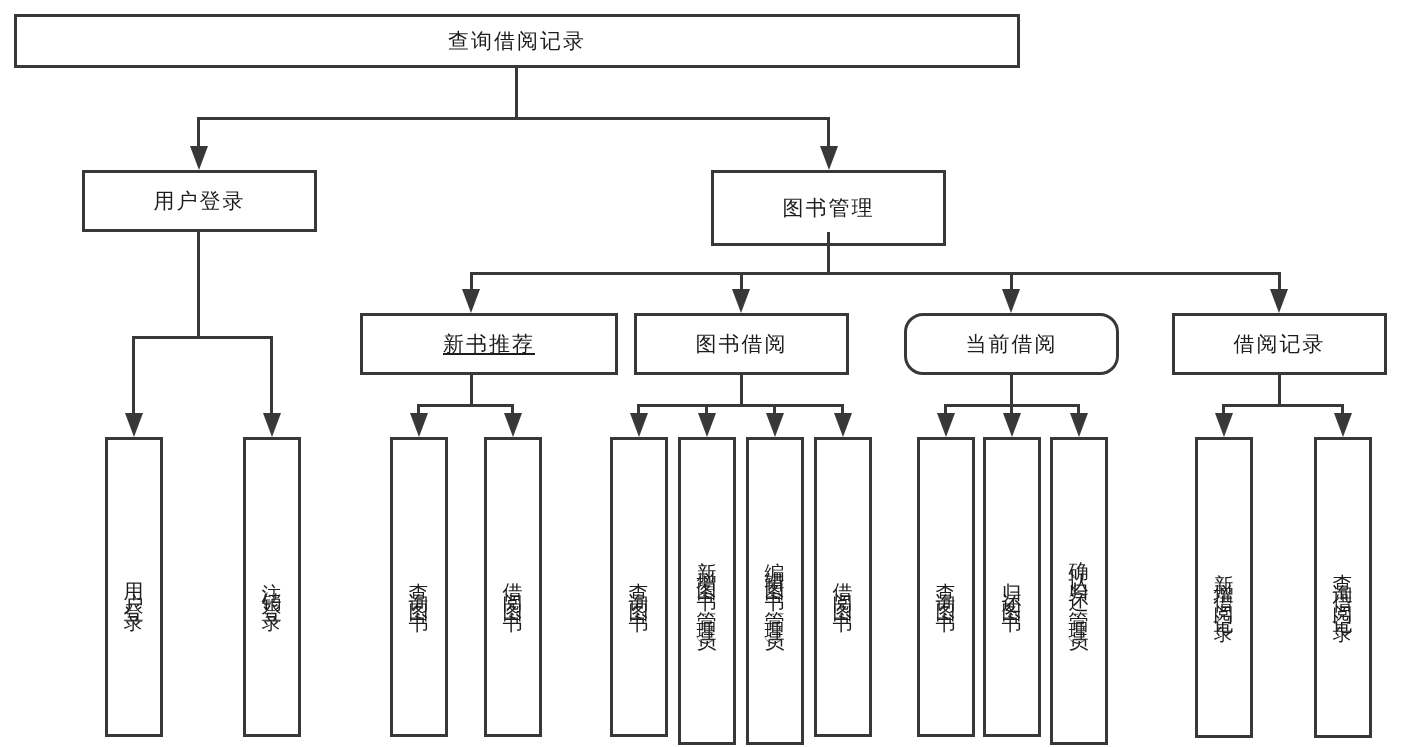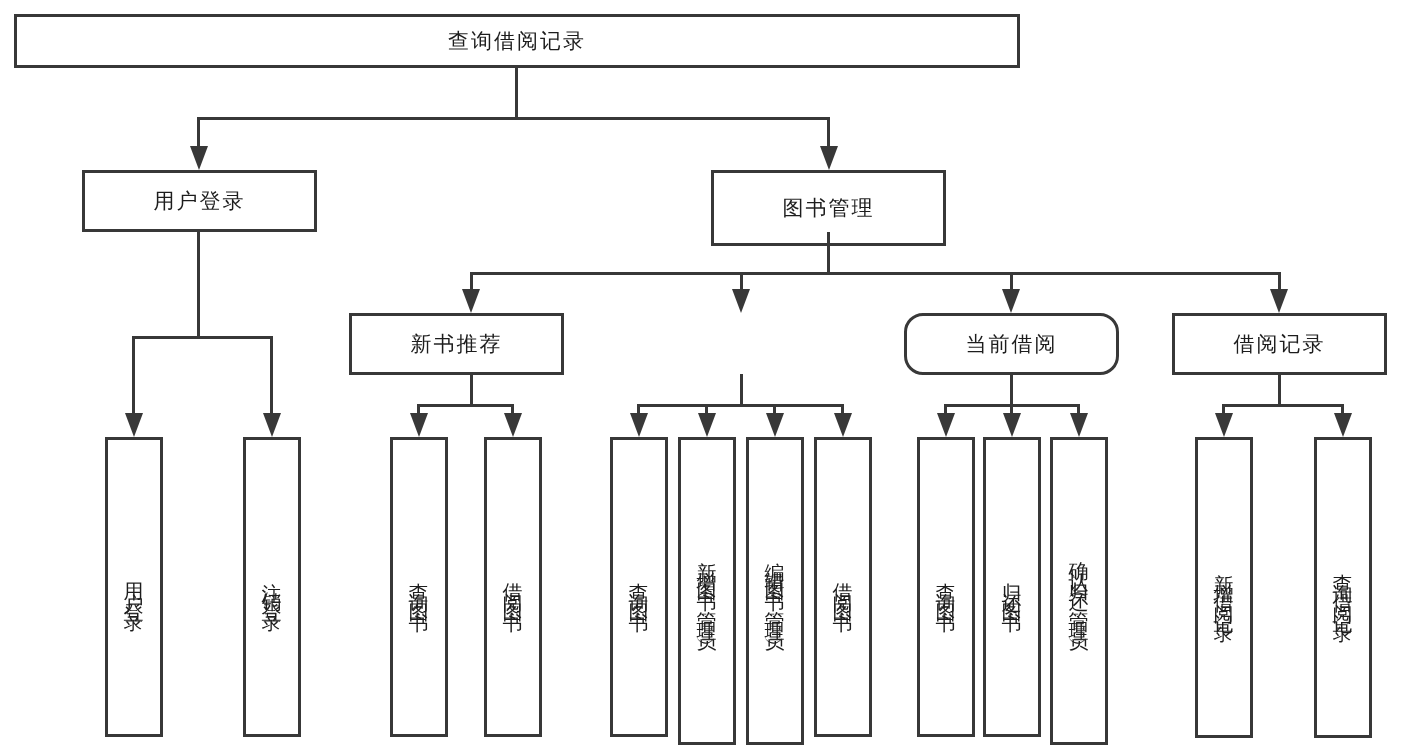--- a/index.html
+++ b/index.html
@@ -71,22 +71,25 @@
   <div class="hl" style="left:470px;top:272px;width:811px;"></div>
   <div class="vl" style="left:470px;top:272px;height:18px;"></div>
   <div class="tri" style="left:462px;top:289px;"></div>
   <div class="vl" style="left:740px;top:272px;height:18px;"></div>
   <div class="tri" style="left:732px;top:289px;"></div>
   <div class="vl" style="left:1010px;top:272px;height:18px;"></div>
   <div class="tri" style="left:1002px;top:289px;"></div>
   <div class="vl" style="left:1278px;top:272px;height:18px;"></div>
   <div class="tri" style="left:1270px;top:289px;"></div>
 
-  <div class="box" style="left:349px;top:313px;width:215px;height:62px;">
+  <div class="box" style="left:360px;top:313px;width:258px;height:62px;text-decoration:underline;">
     <span>新书推荐</span>
+  </div>
+  <div class="box" style="left:634px;top:313px;width:215px;height:62px;">
+    <span>图书借阅</span>
   </div>
   <div class="box" style="left:904px;top:313px;width:215px;height:62px;border-radius:19px;">
     <span>当前借阅</span>
   </div>
   <div class="box" style="left:1172px;top:313px;width:215px;height:62px;">
     <span>借阅记录</span>
   </div>
 
   <div class="vl" style="left:470px;top:374px;height:31px;"></div>
   <div class="hl" style="left:417px;top:404px;width:97px;"></div>

